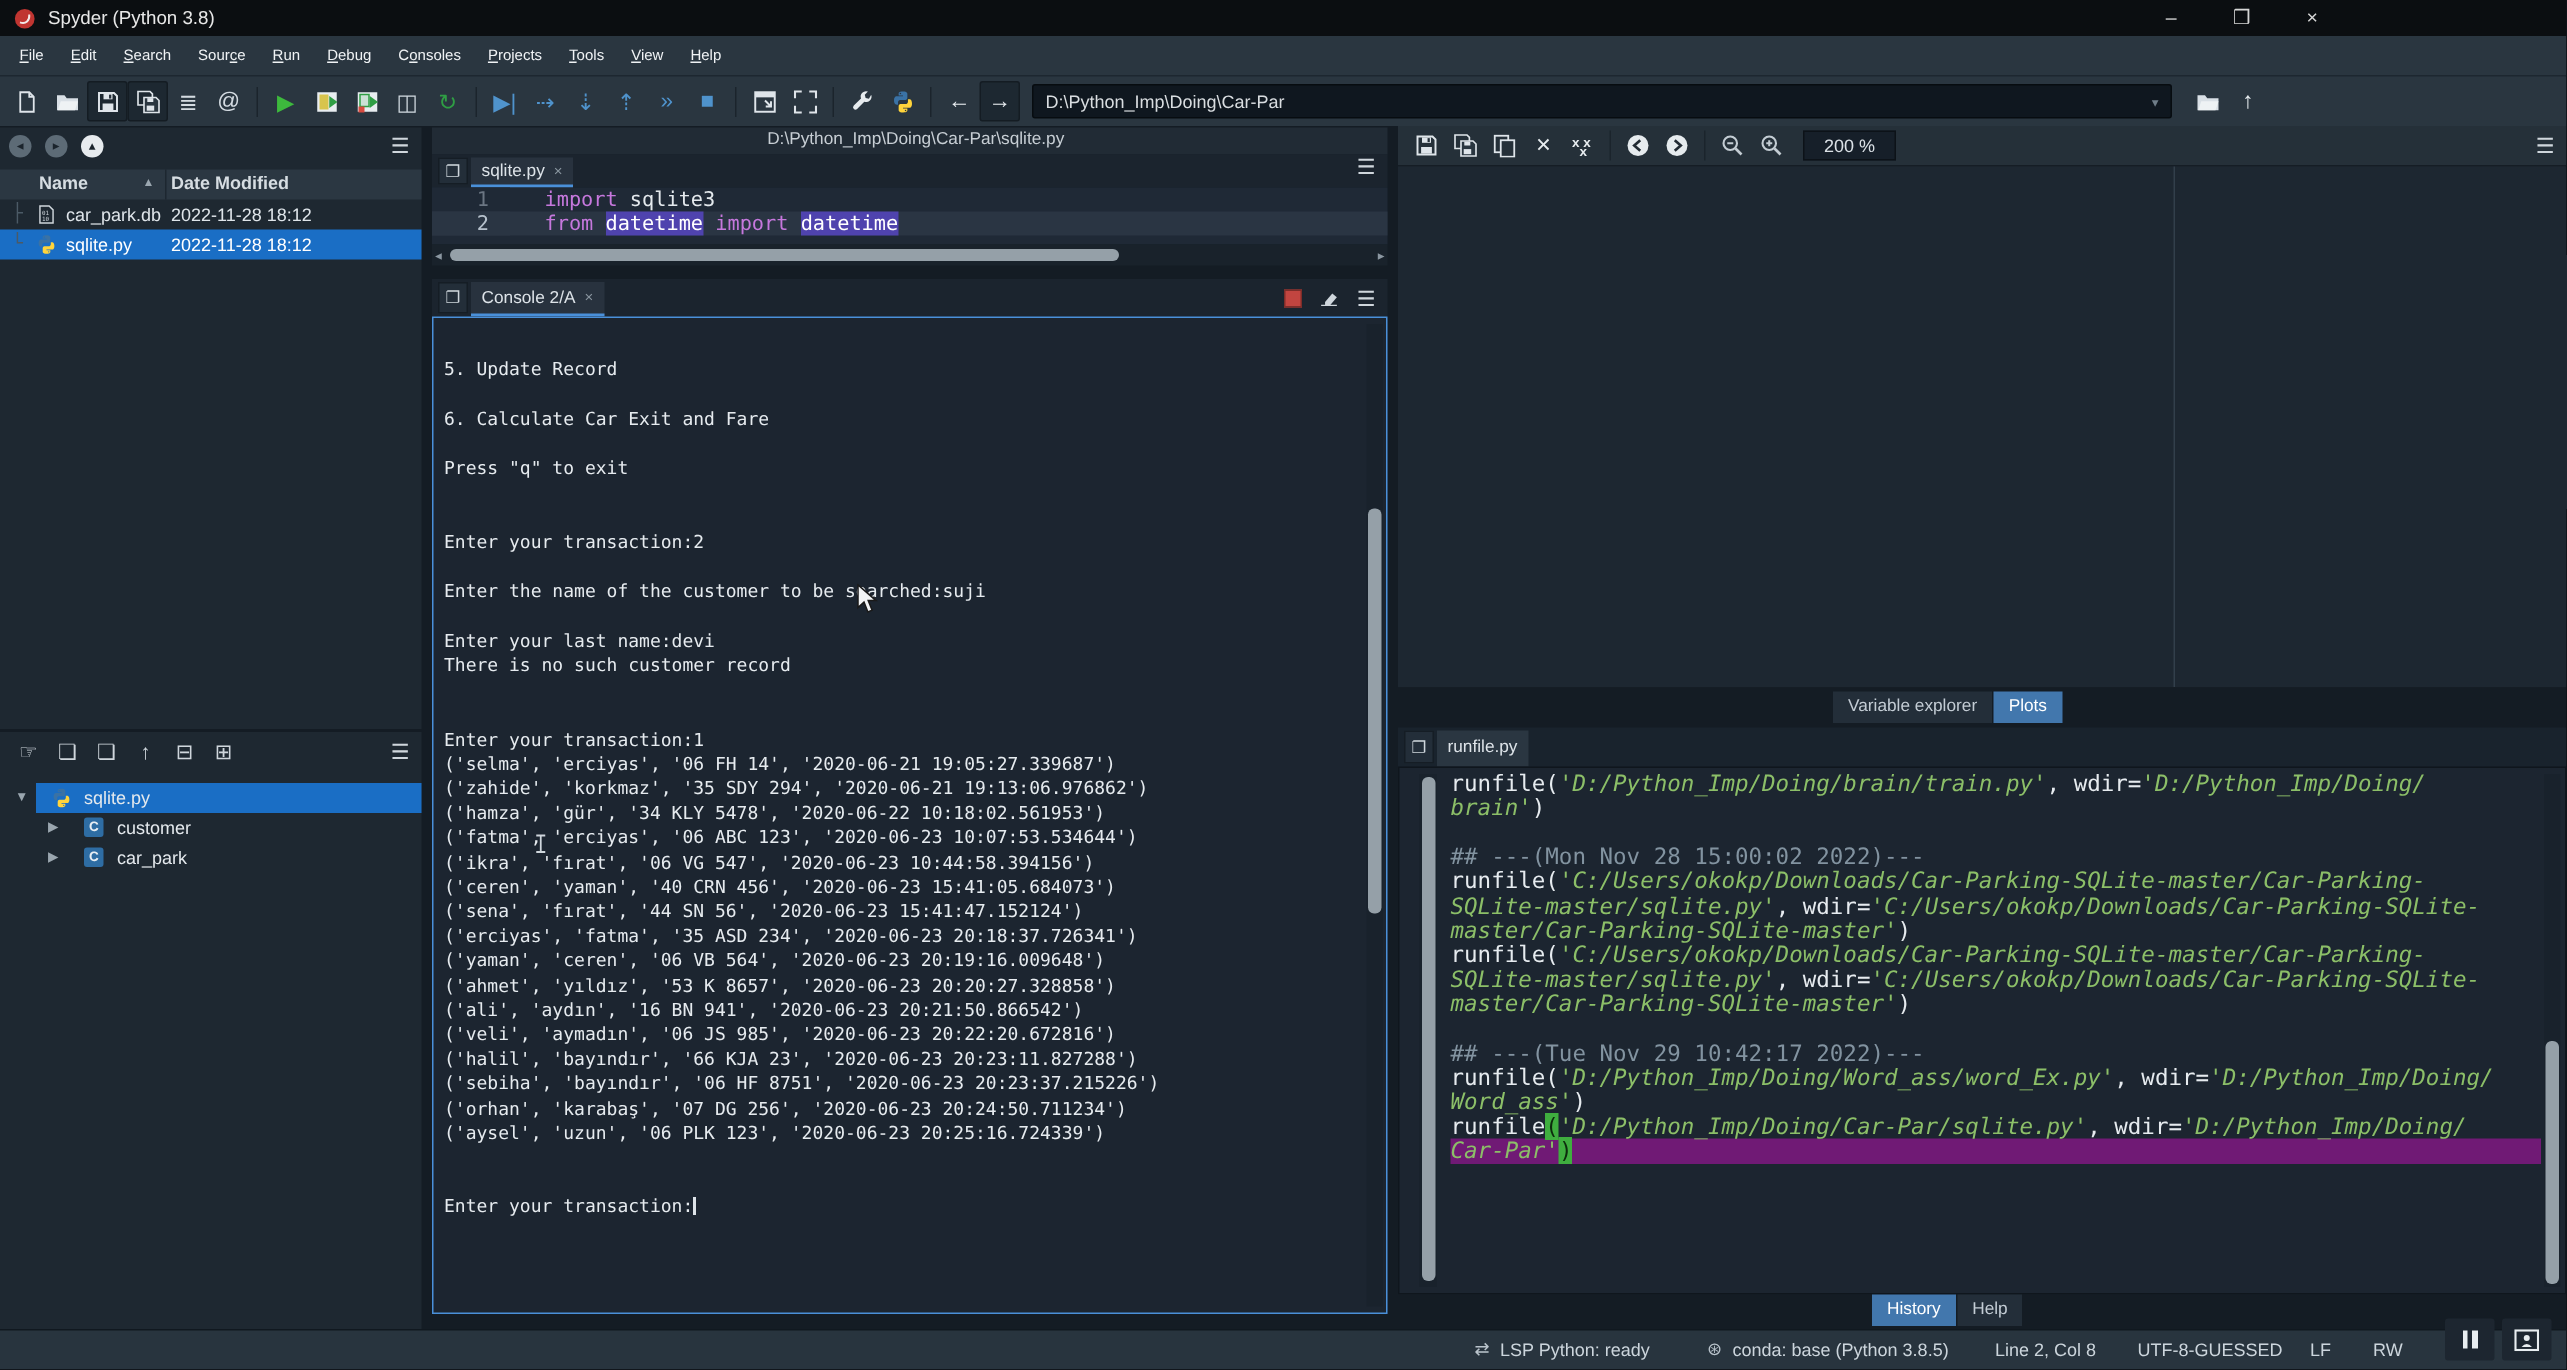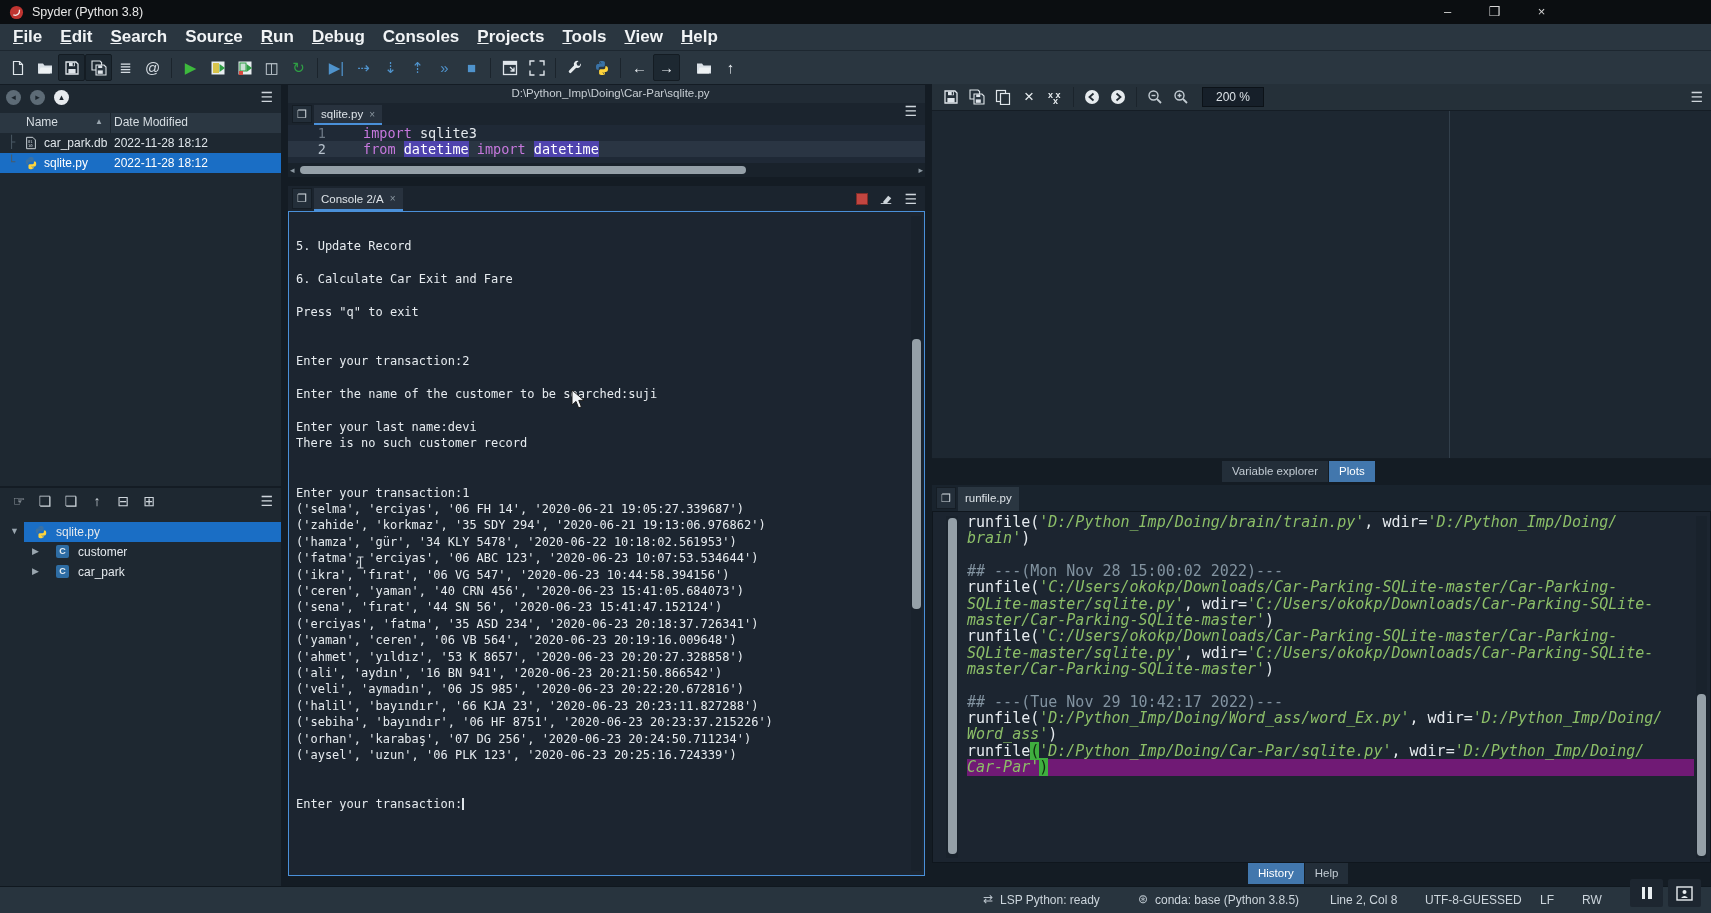--- a/index.html
+++ b/index.html
@@ -11,41 +11,41 @@
   }
 
   
   .titlebar { position:absolute; left:0; top:0; width:1711px; height:24px; background:#0b0e11; display:flex; align-items:center; }
   .titlebar .logo { width:15px; height:15px; margin:0 8px 0 9px; }
   .titlebar .ttl { font-size:12.5px; color:#e8e8e8; }
   .wc { position:absolute; top:0; height:24px; width:47px; text-align:center; line-height:24px; color:#d6d6d6; font-size:13px; }
 
   
   .menubar { position:absolute; left:0; top:24px; width:1711px; height:27px; background:#2a3640; display:flex; align-items:center; padding-left:4px; border-bottom:1px solid #1d2730; }
-  .menu-item { padding:4px 9px; font-size:17px; color:#f0f3f5;font-weight:bold; }
+  .menu-item { padding:4px 9px; font-size:10px; color:#f0f3f5; }
   .menu-item u { text-decoration:underline; }
 
   
   .maintoolbar { position:absolute; left:0; top:51px; width:1711px; height:33px; background:#2a3640; display:flex; align-items:center; padding-left:4px; }
   .tbtn { width:27px; height:27px; display:flex; align-items:center; justify-content:center; font-size:15px; border-radius:2px; flex:0 0 auto; }
   .tbtn.boxed { background:#1d2831; border:1px solid #141c23; }
   .tbtn svg { width:16px; height:16px; }
   .tsep { width:1px; height:20px; background:#1b242c; margin:0 5px; flex:0 0 auto; }
   .pathbox { width:760px; height:23px; background:#0f171f; border:1px solid #070c10; border-radius:2px; margin-left:8px; display:flex; align-items:center; padding:0 8px; color:#d9dde0; font-size:12px; }
   .pathbox .dd { margin-left:auto; color:#6f7d88; font-size:9px; }
 
   
   .pane { position:absolute; background:#1e2831; }
   .ptool { display:flex; align-items:center; height:24px; padding-left:6px; }
   .circbtn { width:15px; height:15px; border-radius:50%; background:#5d6b76; color:#1b242c; font-size:9px; display:flex; align-items:center; justify-content:center; margin-right:9px; }
   .circbtn.bright { background:#e7ebee; }
   .hamb { margin-left:auto; margin-right:8px; color:#cfd6dc; font-size:14px; }
 
   
-  .fhdr { position:relative; height:20px; background:#2b3742; margin-top:4px; font-size:12px; color:#d6dde2; }
+  .fhdr { position:relative; height:20px; background:#2b3742; margin-top:4px; font-size:12px; color:#d6dde2;font-weight:bold; }
   .fhdr .h1 { position:absolute; left:26px; top:2px; }
   .fhdr .sort { position:absolute; left:95px; top:4px; font-size:8px; color:#9aa6af; }
   .fhdr .h2 { position:absolute; left:114px; top:2px; }
   .fhdr .cdiv { position:absolute; left:110px; top:0; width:1px; height:20px; background:#1d2730; }
   .frow { position:relative; height:20px; font-size:12px; }
   .frow.sel { background:#1a6ec5; color:#fff; }
   .frow .conn { position:absolute; left:8px; top:2px; color:#4b5a66; font-size:12px; font-family:"DejaVu Sans Mono", monospace; }
   .frow .ficon { position:absolute; left:24px; top:3px; width:14px; height:14px; }
   .frow .ficon svg { width:14px; height:14px; }
   .frow .fname { position:absolute; left:44px; top:3px; }
@@ -276,20 +276,24 @@
           </span>
         </span>
         <div class="tsep"></div>
         <span class="tbtn">
           <span style="color: rgb(232, 237, 240);">←</span>
         </span>
         <span class="tbtn boxed">
           <span style="color: rgb(232, 237, 240);">→</span>
         </span>
       </span>
+    <div class="pathbox">
+      <span>D:\Python_Imp\Doing\Car-Par</span>
+      <span class="dd">▾</span>
+    </div>
     <span id="tb-right" style="display:flex;align-items:center;margin-left:10px;">
         <span class="tbtn">
           <span style="display: flex;">
             <svg viewBox="0 0 16 16" style="width: 16px; height: 16px;">
               <path d="M1,3.5h5l1.5,2H15v8H1z" fill="#d9e0e6"></path>
               <path d="M3.5,7.5H15l-2,6H1.5z" fill="#eef2f4"></path>
             </svg>
           </span>
         </span>
         <span class="tbtn">

